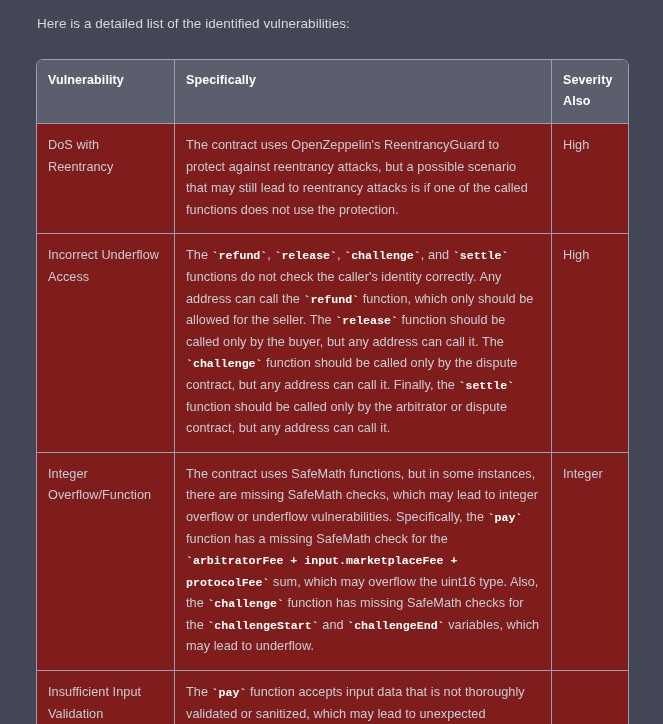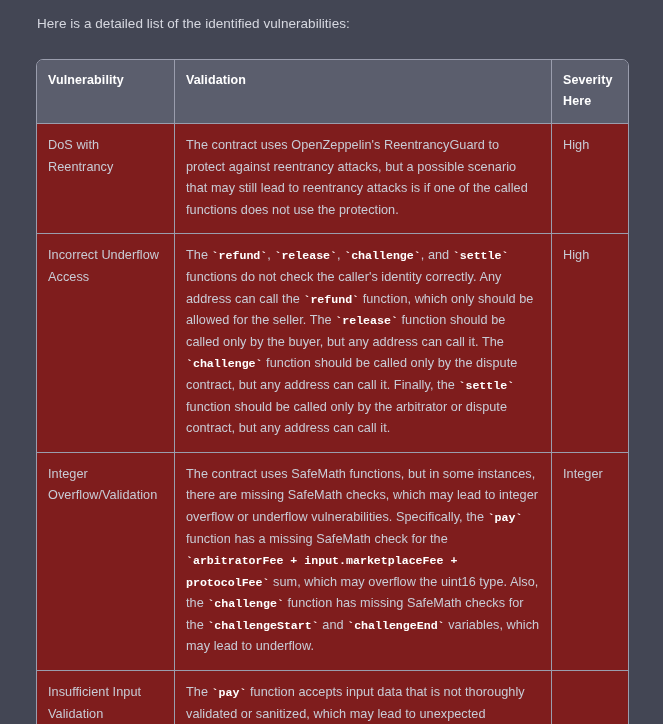--- a/index.html
+++ b/index.html
@@ -105,37 +105,37 @@
   <div class="table-wrap">
     <table class="vuln">
       <colgroup>
         <col class="c-vuln">
         <col class="c-desc">
         <col class="c-sev">
       </colgroup>
       <thead>
         <tr>
           <th>Vulnerability</th>
-          <th>Validation</th>
-          <th class="hdr-sev">Severity Here</th>
+          <th>Specifically</th>
+          <th class="hdr-sev">Severity Also</th>
         </tr>
       </thead>
       <tbody>
           <tr>
             <td class="vname">DoS with Reentrancy</td>
             <td class="desc">The contract uses OpenZeppelin's ReentrancyGuard to protect against reentrancy attacks, but a possible scenario that may still lead to reentrancy attacks is if one of the called functions does not use the protection.</td>
             <td class="sev">High</td>
           </tr>
           <tr>
             <td class="vname">Incorrect Underflow Access</td>
             <td class="desc">The <code>`refund`</code>, <code>`release`</code>, <code>`challenge`</code>, and <code>`settle`</code> functions do not check the caller's identity correctly. Any address can call the <code>`refund`</code> function, which only should be allowed for the seller. The <code>`release`</code> function should be called only by the buyer, but any address can call it. The <code>`challenge`</code> function should be called only by the dispute contract, but any address can call it. Finally, the <code>`settle`</code> function should be called only by the arbitrator or dispute contract, but any address can call it.</td>
             <td class="sev">High</td>
           </tr>
           <tr>
-            <td class="vname">Integer Overflow/Validation</td>
+            <td class="vname">Integer Overflow/Function</td>
             <td class="desc">The contract uses SafeMath functions, but in some instances, there are missing SafeMath checks, which may lead to integer overflow or underflow vulnerabilities. Specifically, the <code>`pay`</code> function has a missing SafeMath check for the <code>`arbitratorFee + input.marketplaceFee + protocolFee`</code> sum, which may overflow the uint16 type. Also, the <code>`challenge`</code> function has missing SafeMath checks for the <code>`challengeStart`</code> and <code>`challengeEnd`</code> variables, which may lead to underflow.</td>
             <td class="sev">Integer</td>
           </tr>
           <tr>
             <td class="vname">Insufficient Input Validation</td>
             <td class="desc">The <code>`pay`</code> function accepts input data that is not thoroughly validated or sanitized, which may lead to unexpected behaviors, errors, or vulnerabilities. Specifically, the  address parameter can be set to address(0), which may cause issues in the arbitrator contract. Also, the</td>
             <td class="sev"></td>
           </tr>
         </tbody>
     </table>

